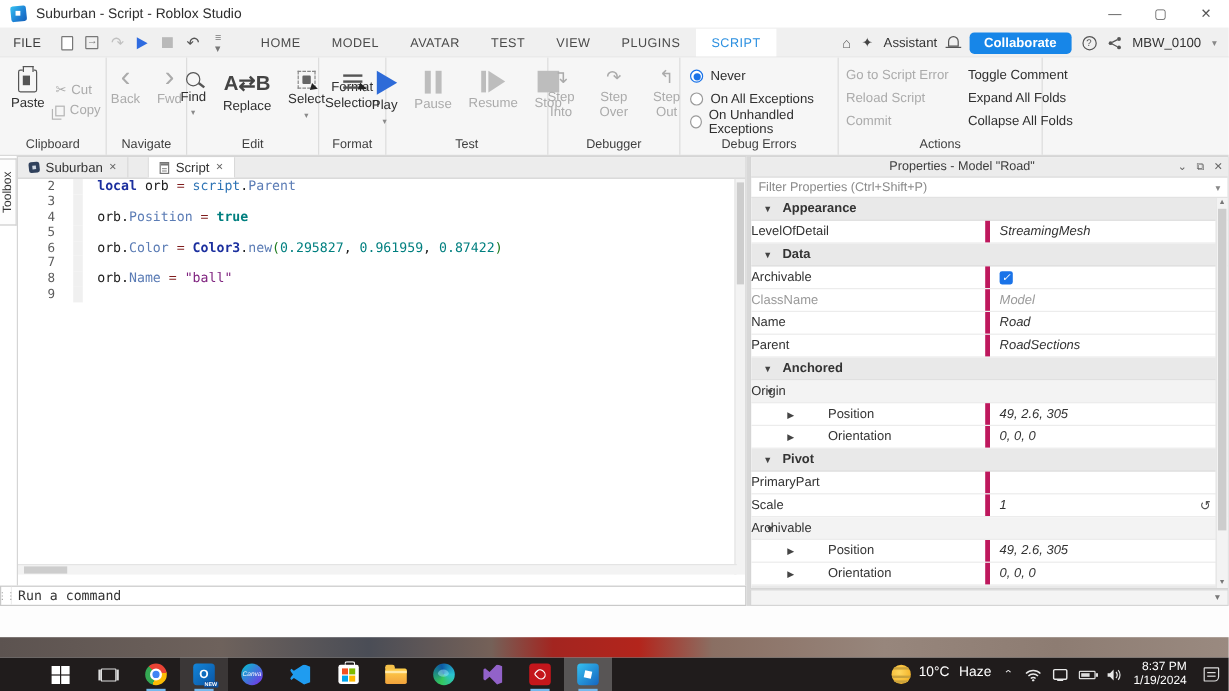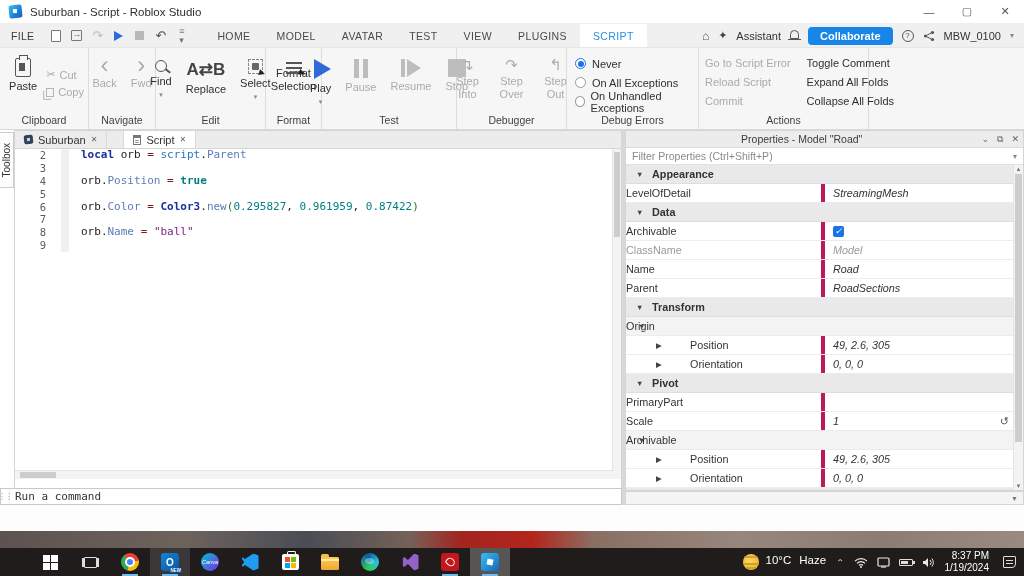--- a/index.html
+++ b/index.html
@@ -488,21 +488,21 @@
       <div class="prow ">
         <span class="plabel">Name</span>
         <span class="pvalue">Road</span>
       </div>
       <div class="prow ">
         <span class="plabel">Parent</span>
         <span class="pvalue">RoadSections</span>
       </div>
       <div class="prow section">
         <span class="tw">▼</span>
-        <span class="plabel">Transform</span>
+        <span class="plabel">Anchored</span>
       </div>
       <div class="prow subsection sub2">
         <span class="tw">▼</span>
         <span class="plabel">Origin</span>
       </div>
       <div class="prow indent1">
         <span class="exp" style="left: 30px;">▶</span>
         <span class="plabel">Position</span>
         <span class="pvalue">49, 2.6, 305</span>
       </div>

